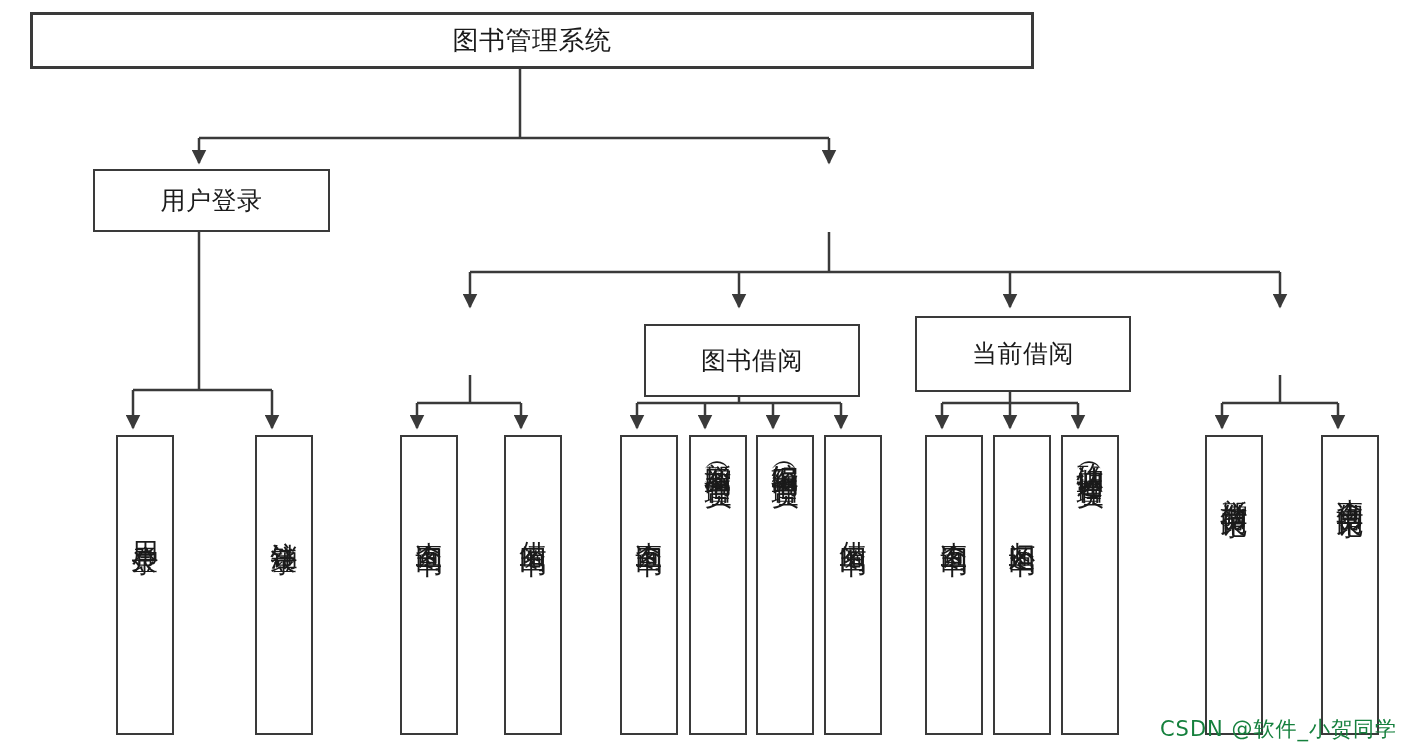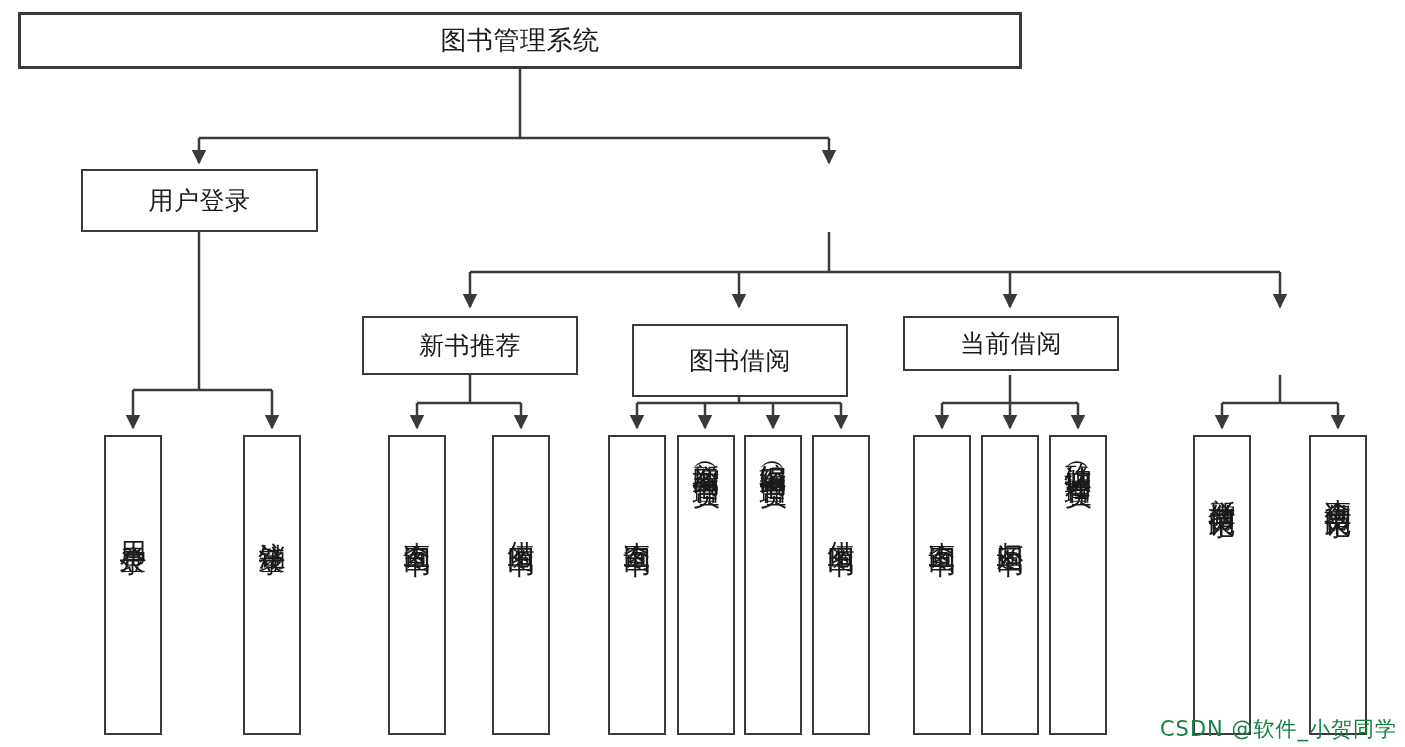--- a/index.html
+++ b/index.html
@@ -24,20 +24,21 @@
   .node{
     position:absolute;
     box-sizing:border-box;
     border:2.5px solid #3a3a3a;
     background:#ffffff;
     display:flex;
     align-items:center;
     justify-content:center;
     color:#1a1a1a;
     z-index:2;
+    margin-left:12px;
   }
   .node.root{ border-width:3px; }
   .node-label{
     display:block;
     text-align:center;
     line-height:1.02;
     letter-spacing:0.5px;
     white-space:nowrap;
   }
   
@@ -128,27 +129,24 @@
   </svg>
 
   <div class="node root h" style="left:18px; top:12px; width:1004px; height:57px;">
     <span class="node-label">图书管理系统</span>
   </div>
 
   <div class="node h" style="left:81px; top:169px; width:237px; height:63px;">
     <span class="node-label">用户登录</span>
   </div>
 
-  <div class="node h" style="left:362px; top:316px; width:216px; height:59px;">
-    <span class="node-label">新书推荐</span>
-  </div>
   <div class="node h" style="left:632px; top:324px; width:216px; height:73px;">
     <span class="node-label">图书借阅</span>
   </div>
-  <div class="node h" style="left:903px; top:316px; width:216px; height:55px;">
+  <div class="node h" style="left:903px; top:316px; width:216px; height:76px;">
     <span class="node-label">当前借阅</span>
   </div>
 
   <div class="node v" style="left:104px; top:435px; width:58px; height:300px; padding-top:83px;">
     <span class="node-label">用户登录</span>
   </div>
   <div class="node v" style="left:243px; top:435px; width:58px; height:300px; padding-top:83px;">
     <span class="node-label">注销登录</span>
   </div>
 

